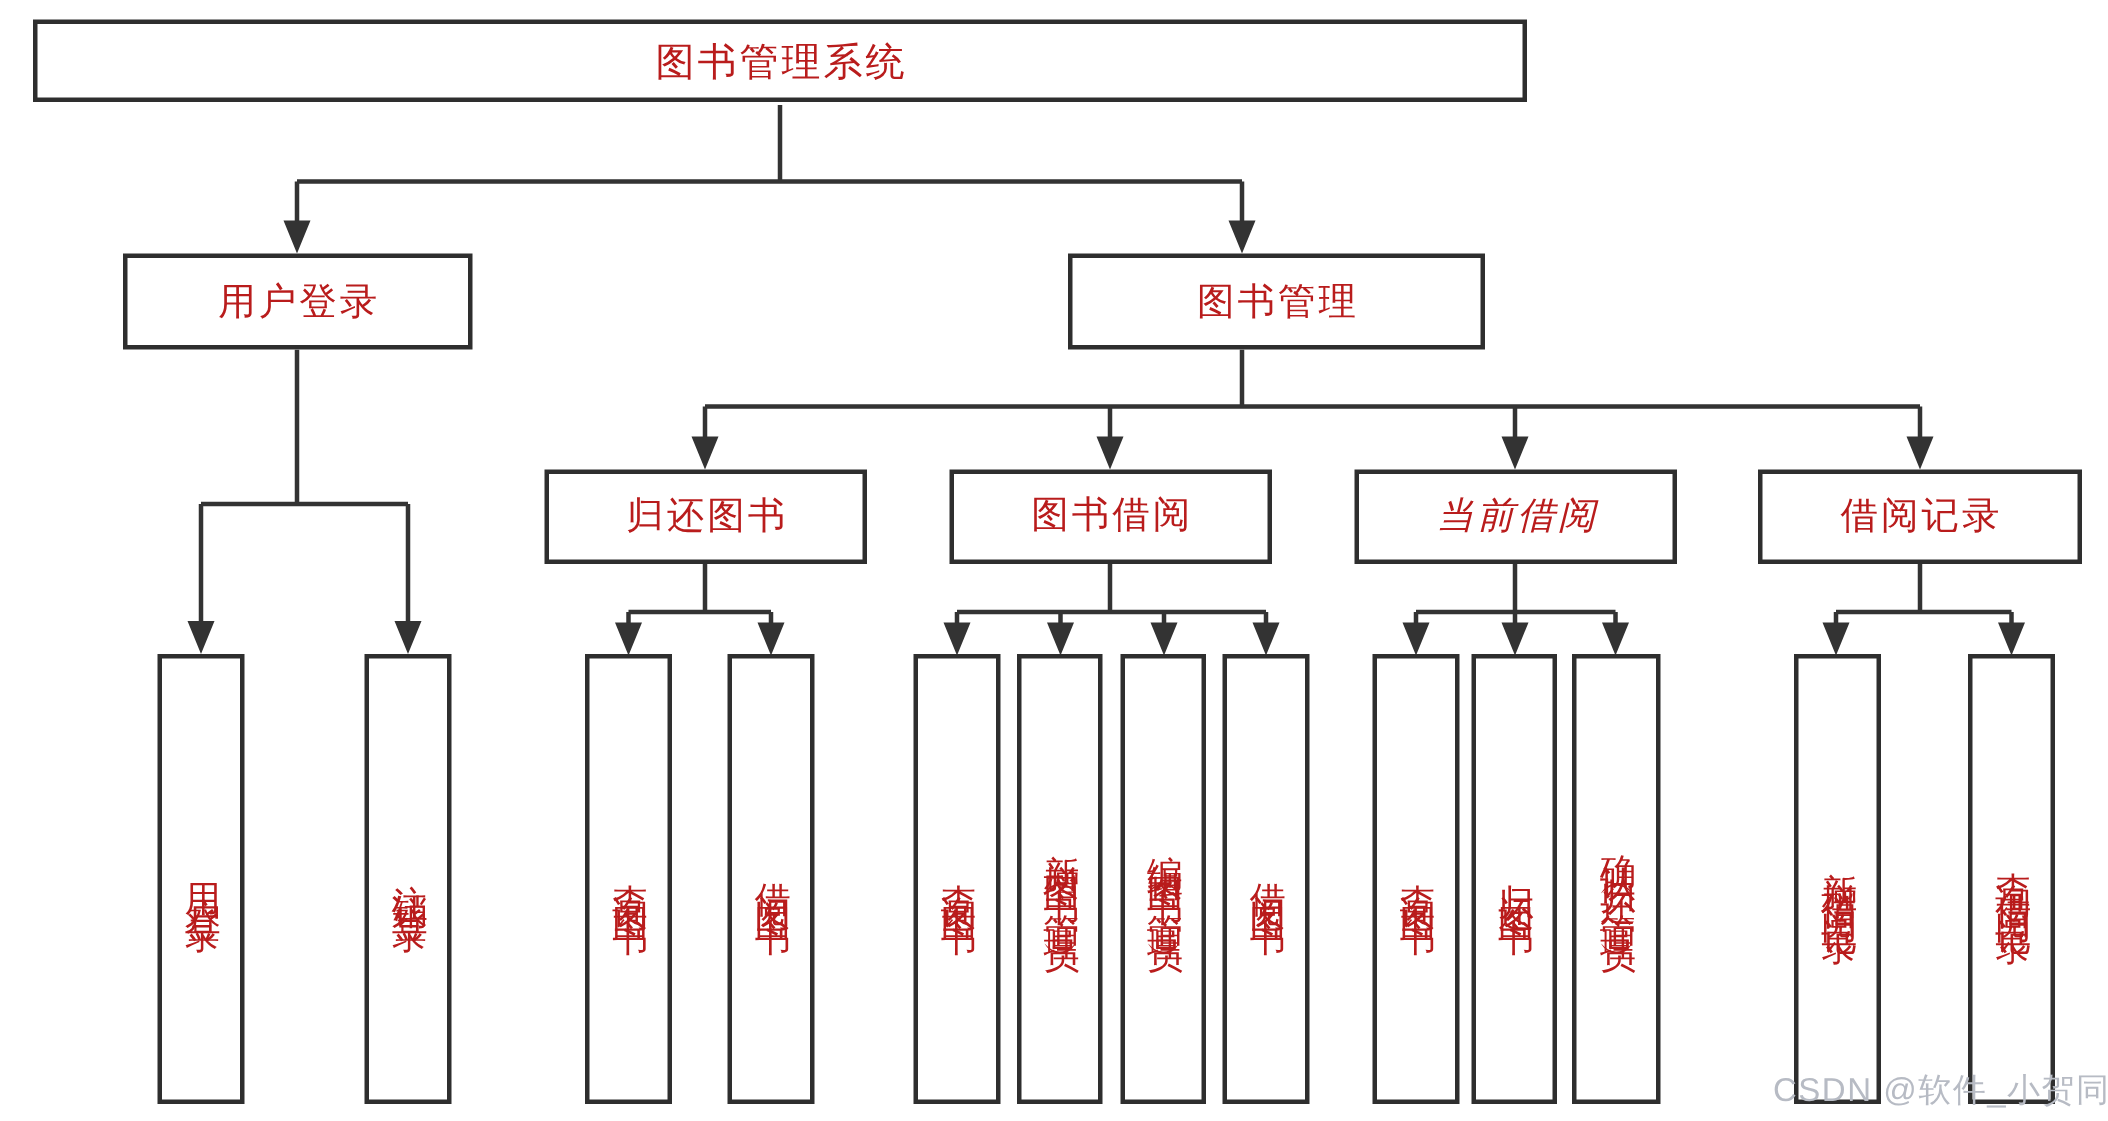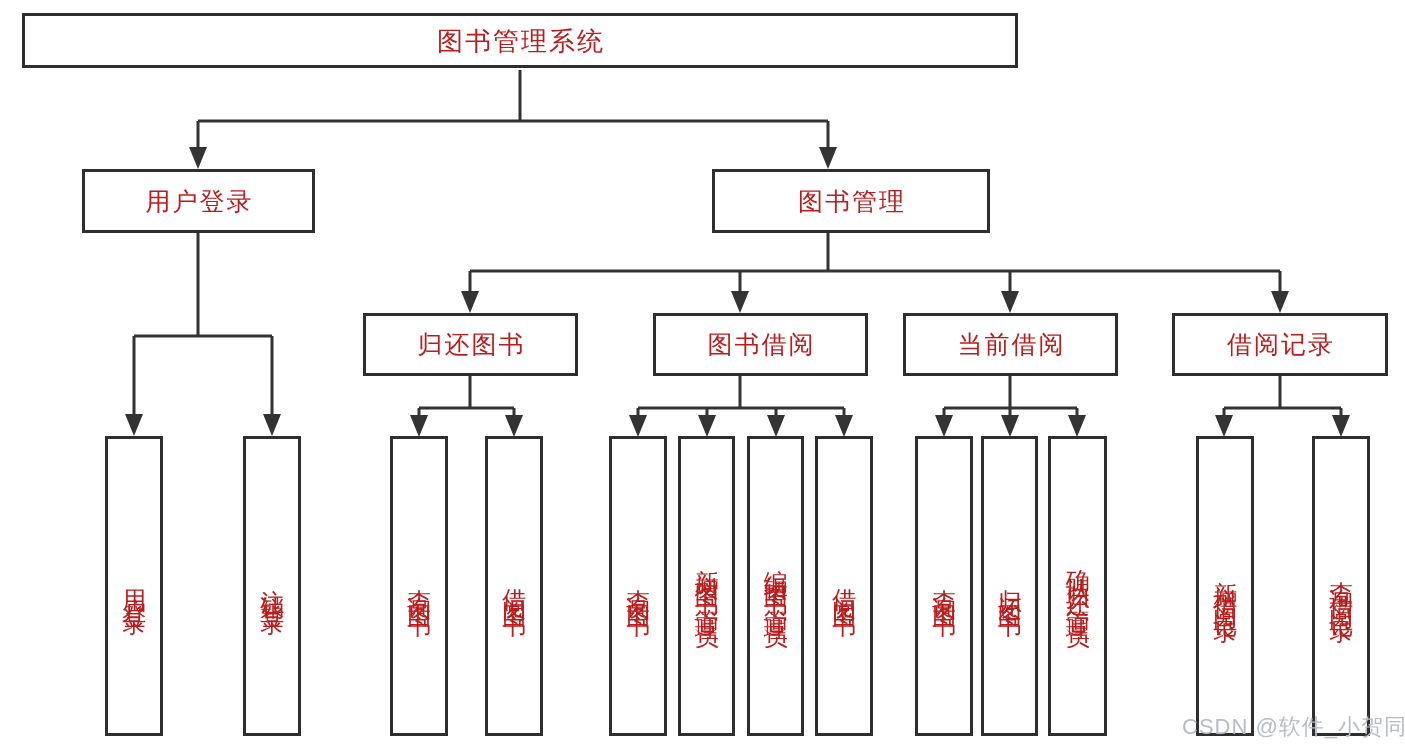--- a/index.html
+++ b/index.html
@@ -86,24 +86,24 @@
   <div class="box" style="left:82px;top:169px;width:233px;height:64px;">
     <span class="hlabel">用户登录</span>
   </div>
   <div class="box" style="left:712px;top:169px;width:278px;height:64px;">
     <span class="hlabel">图书管理</span>
   </div>
 
   <div class="box" style="left:363px;top:313px;width:215px;height:63px;">
     <span class="hlabel">归还图书</span>
   </div>
-  <div class="box" style="left:653px;top:313px;width:215px;height:63px;">
+  <div class="box" style="left:633px;top:313px;width:215px;height:63px;font-family:Liberation Mono, monospace;">
     <span class="hlabel">图书借阅</span>
   </div>
-  <div class="box" style="left:903px;top:313px;width:215px;height:63px;">
+  <div class="box" style="left:903px;top:313px;width:215px;height:63px;font-style:italic;">
     <span class="hlabel">当前借阅</span>
   </div>
   <div class="box" style="left:1172px;top:313px;width:216px;height:63px;">
     <span class="hlabel">借阅记录</span>
   </div>
 
   <div class="box leaf" style="left:105px;top:436px;width:58px;height:300px;">
     <span>用户登录</span>
   </div>
   <div class="box leaf" style="left:243px;top:436px;width:58px;height:300px;">

